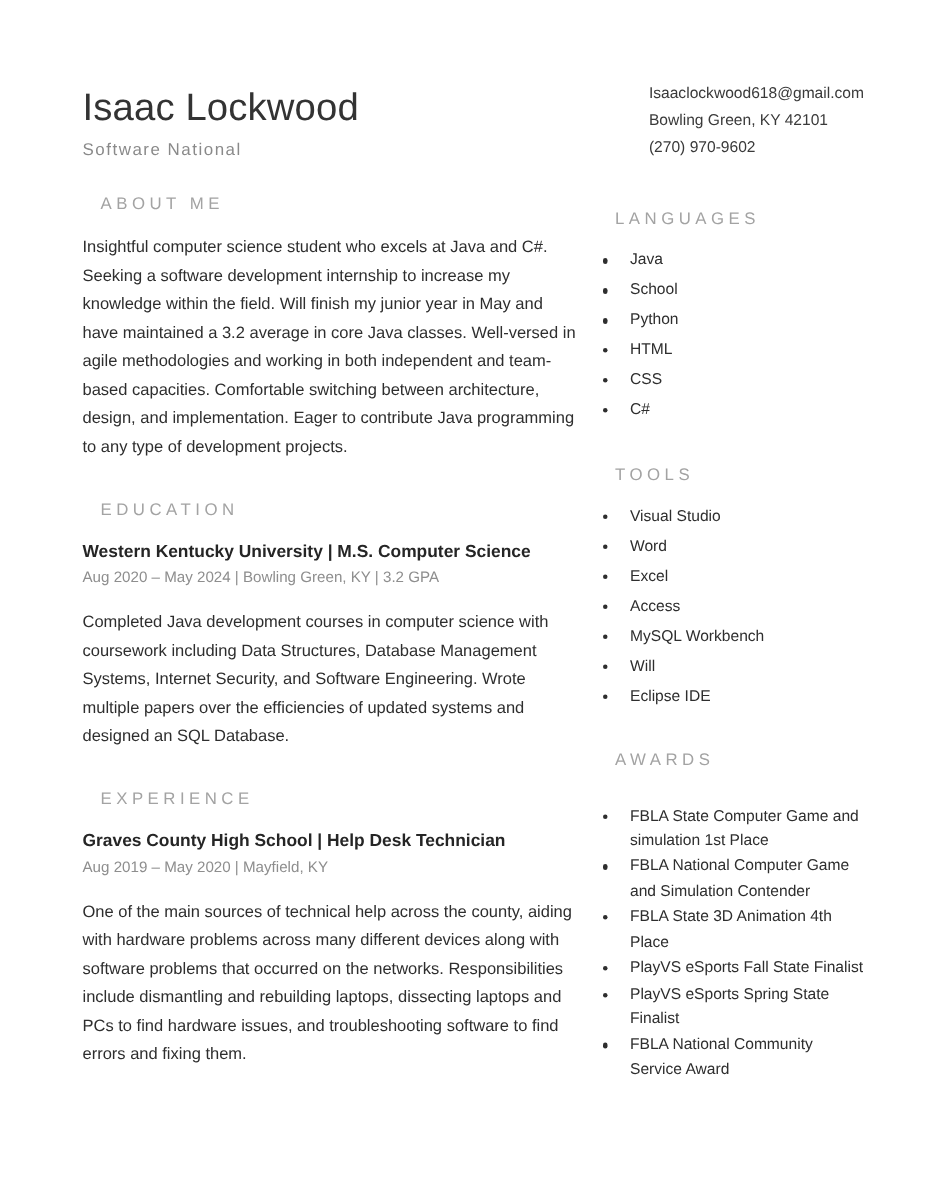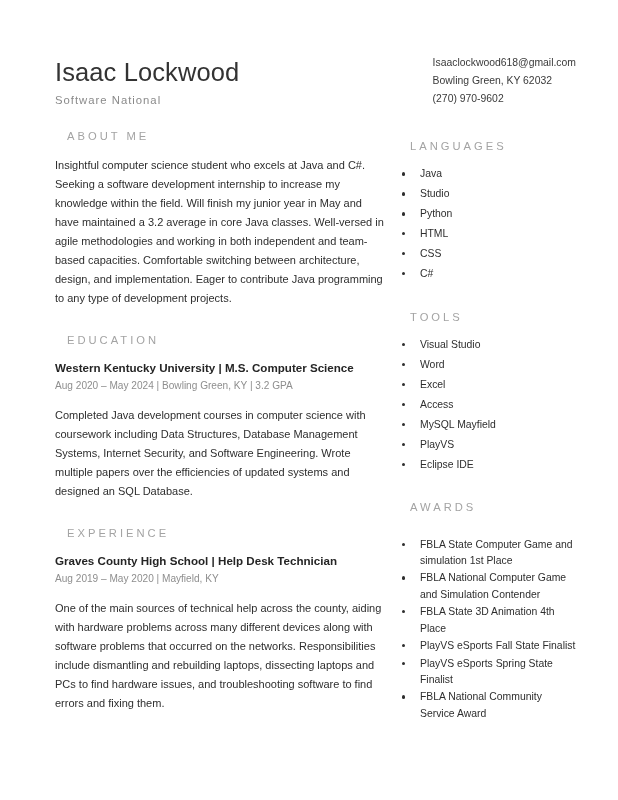--- a/index.html
+++ b/index.html
@@ -139,21 +139,21 @@
 
 <div class="page">
 
   <div class="header">
     <div class="identity">
       <h1 class="name">Isaac Lockwood</h1>
       <div class="role">Software National</div>
     </div>
     <div class="contact">
       <div>Isaaclockwood618@gmail.com</div>
-      <div>Bowling Green, KY 62032</div>
+      <div>Bowling Green, KY 42101</div>
       <div>(270) 970-9602</div>
     </div>
   </div>
 
   <div class="col-left">
 
     <div class="block">
       <div class="sec-title">ABOUT ME</div>
       <p class="body-text">Insightful computer science student who excels at Java and C#. Seeking a software development internship to increase my knowledge within the field. Will finish my junior year in May and have maintained a 3.2 average in core Java classes. Well-versed in agile methodologies and working in both independent and team-based capacities. Comfortable switching between architecture, design, and implementation. Eager to contribute Java programming to any type of development projects.</p>
     </div>
@@ -173,37 +173,37 @@
     </div>
 
   </div>
 
   <div class="col-right">
 
     <div class="block">
       <div class="sec-title">LANGUAGES</div>
       <ul class="bullets">
           <li>Java</li>
-          <li>Studio</li>
+          <li>School</li>
           <li>Python</li>
           <li>HTML</li>
           <li>CSS</li>
           <li>C#</li>
         </ul>
     </div>
 
     <div class="block">
       <div class="sec-title">TOOLS</div>
       <ul class="bullets">
           <li>Visual Studio</li>
           <li>Word</li>
           <li>Excel</li>
           <li>Access</li>
-          <li>MySQL Mayfield</li>
-          <li>PlayVS</li>
+          <li>MySQL Workbench</li>
+          <li>Will</li>
           <li>Eclipse IDE</li>
         </ul>
     </div>
 
     <div class="block">
       <div class="sec-title">AWARDS</div>
       <div class="awards-gap"></div>
       <ul class="bullets awards">
           <li>FBLA State Computer Game and simulation 1st Place</li>
           <li>FBLA National Computer Game and Simulation Contender</li>

